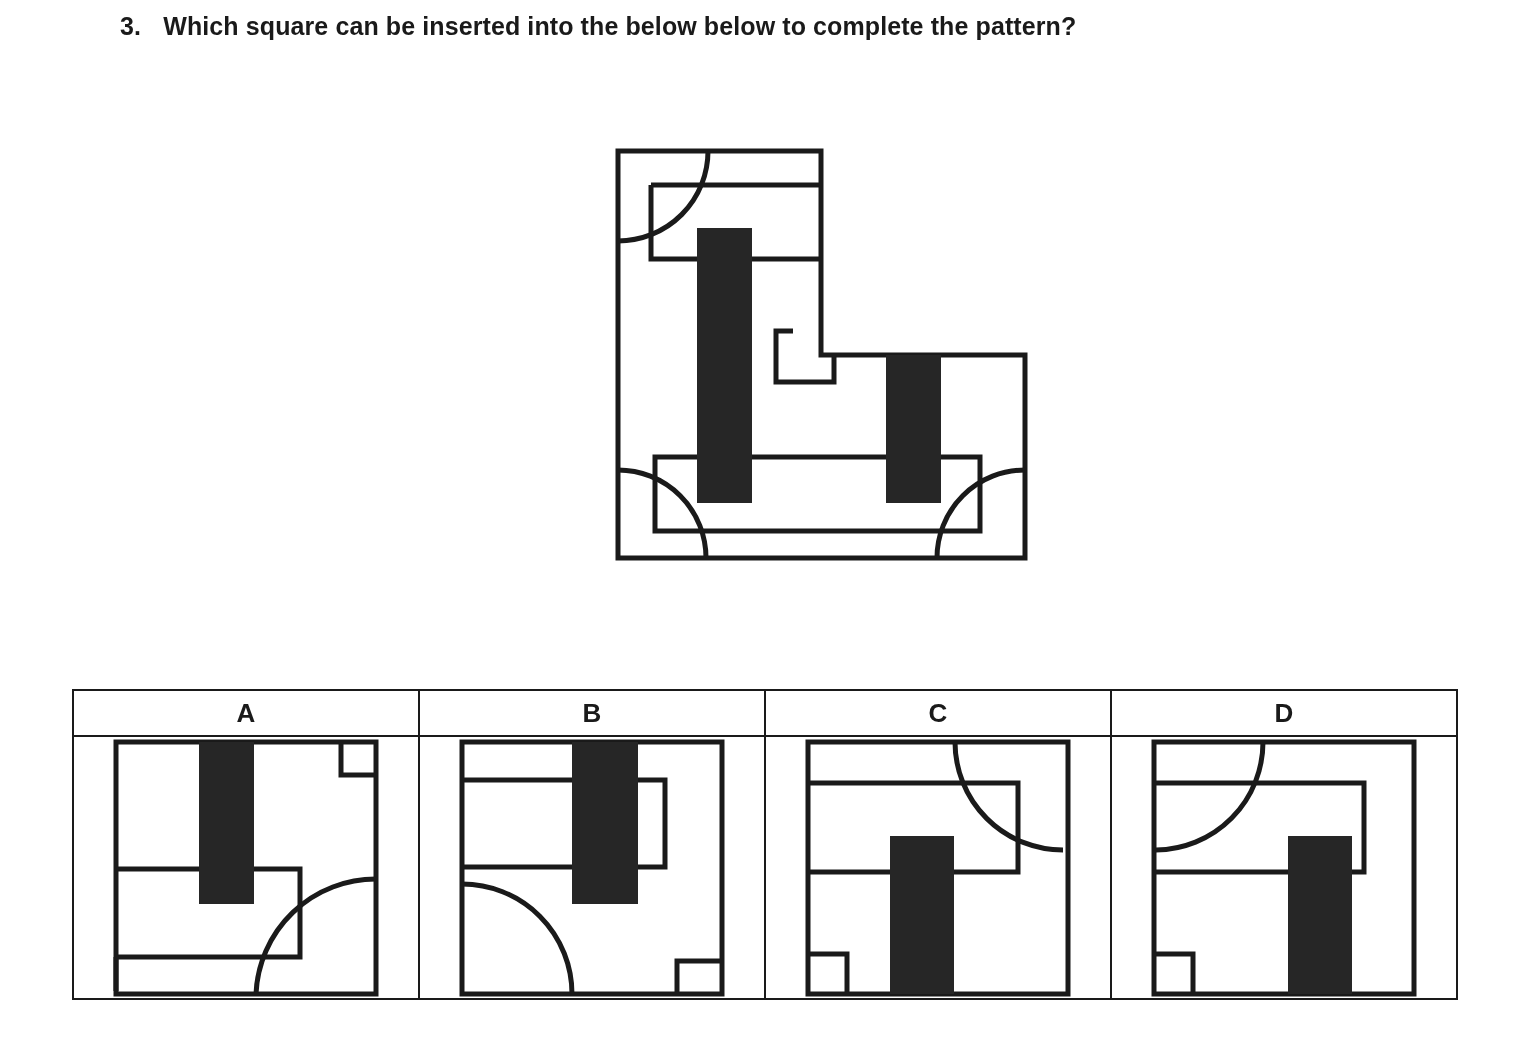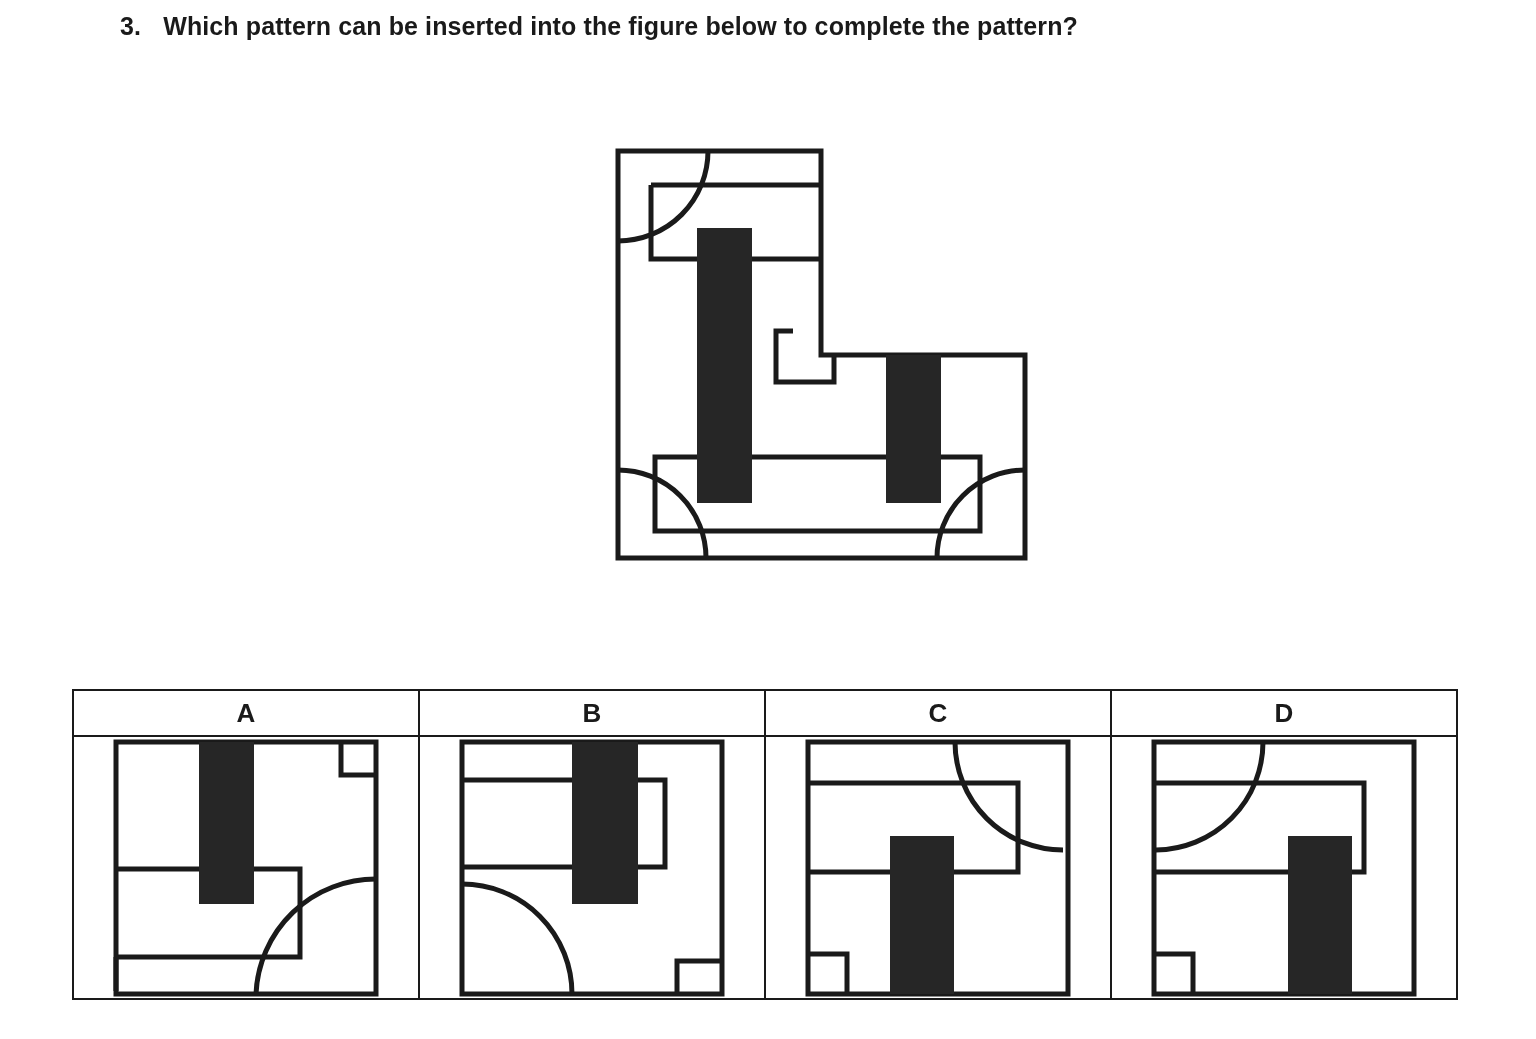--- a/index.html
+++ b/index.html
@@ -86,21 +86,21 @@
   }
   .body-cell:last-child { border-right: none; }
   .opt-svg { display: block; }
   svg { shape-rendering: geometricPrecision; }
 </style>
 </head>
 <body>
 
 <div class="question-row">
   <span class="q-number">3.</span>
-  <span class="q-text">Which pattern can be inserted into the figure below to complete the pattern?</span>
+  <span class="q-text">Which square can be inserted into the below below to complete the pattern?</span>
 </div>
 
 <div id="main-figure-wrap">
   <svg width="445" height="440" viewBox="0 0 445 440">
     <defs>
       <clipPath id="lclip">
         <path d="M18,16 L221,16 L221,220 L425,220 L425,423 L18,423 Z"></path>
       </clipPath>
       <clipPath id="clipTopLeftArc">
         <rect x="18" y="16" width="110" height="110"></rect>

